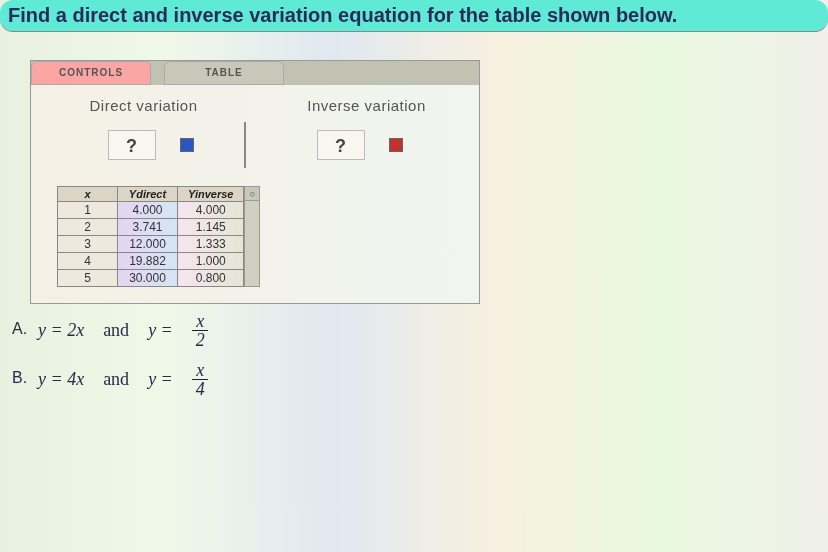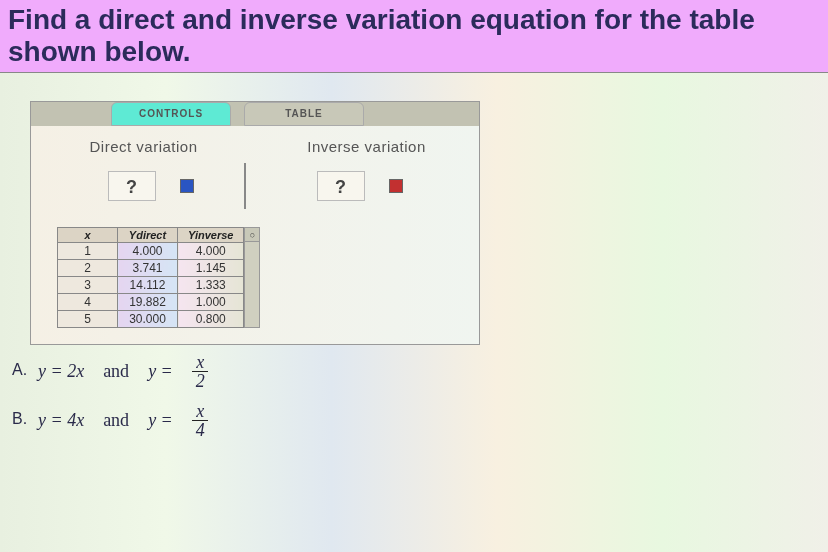--- a/index.html
+++ b/index.html
@@ -5,48 +5,48 @@
     * { box-sizing: border-box; margin: 0; padding: 0; }
     body {
       font-family: Arial, Helvetica, sans-serif;
       width: 828px;
       height: 552px;
       background: linear-gradient(90deg, #e8f0e0 0%, #f0f8e8 20%, #e0e8f0 40%, #f8f0e0 60%, #e8f8e0 80%, #f0f0e8 100%);
       position: relative;
       overflow: hidden;
     }
     .question-title {
-      font-size: 28px;
+      font-size: 20px;
       font-weight: bold;
       color: #2b2b5b;
       padding: 4px 8px;
       border-bottom: 1px solid #888;
-      background: #f0abfc;
+      background: #5eead4;
+      border-radius: 13px;
     }
     .app-frame {
       margin: 28px 0 0 30px;
       width: 450px;
       background: #e5e5dc;
       border: 1px solid #999;
     }
     .tab-bar {
       display: flex;
       background: #c2c2b2;
       height: 24px;
     }
     .tab {
       flex: 0 0 120px;
-      margin-left: 80px;
       text-align: center;
       font-size: 10px;
       font-weight: bold;
       color: #555;
       letter-spacing: 1px;
       line-height: 22px;
-      background: #5eead4;
+      background: #fca5a5;
       border: 1px solid #aaa;
       border-top-left-radius: 6px;
       border-top-right-radius: 6px;
     }
     .tab.inactive {
       background: #c8c8b8;
       margin-left: 13px;
     }
     .content-area {
       padding: 12px 16px 16px 16px;
@@ -212,21 +212,21 @@
               <td class="col-direct">4.000</td>
               <td class="col-inverse">4.000</td>
             </tr>
           <tr>
               <td>2</td>
               <td class="col-direct">3.741</td>
               <td class="col-inverse">1.145</td>
             </tr>
           <tr>
               <td>3</td>
-              <td class="col-direct">14.112</td>
+              <td class="col-direct">12.000</td>
               <td class="col-inverse">1.333</td>
             </tr>
           <tr>
               <td>4</td>
               <td class="col-direct">19.882</td>
               <td class="col-inverse">1.000</td>
             </tr>
           <tr>
               <td>5</td>
               <td class="col-direct">30.000</td>

